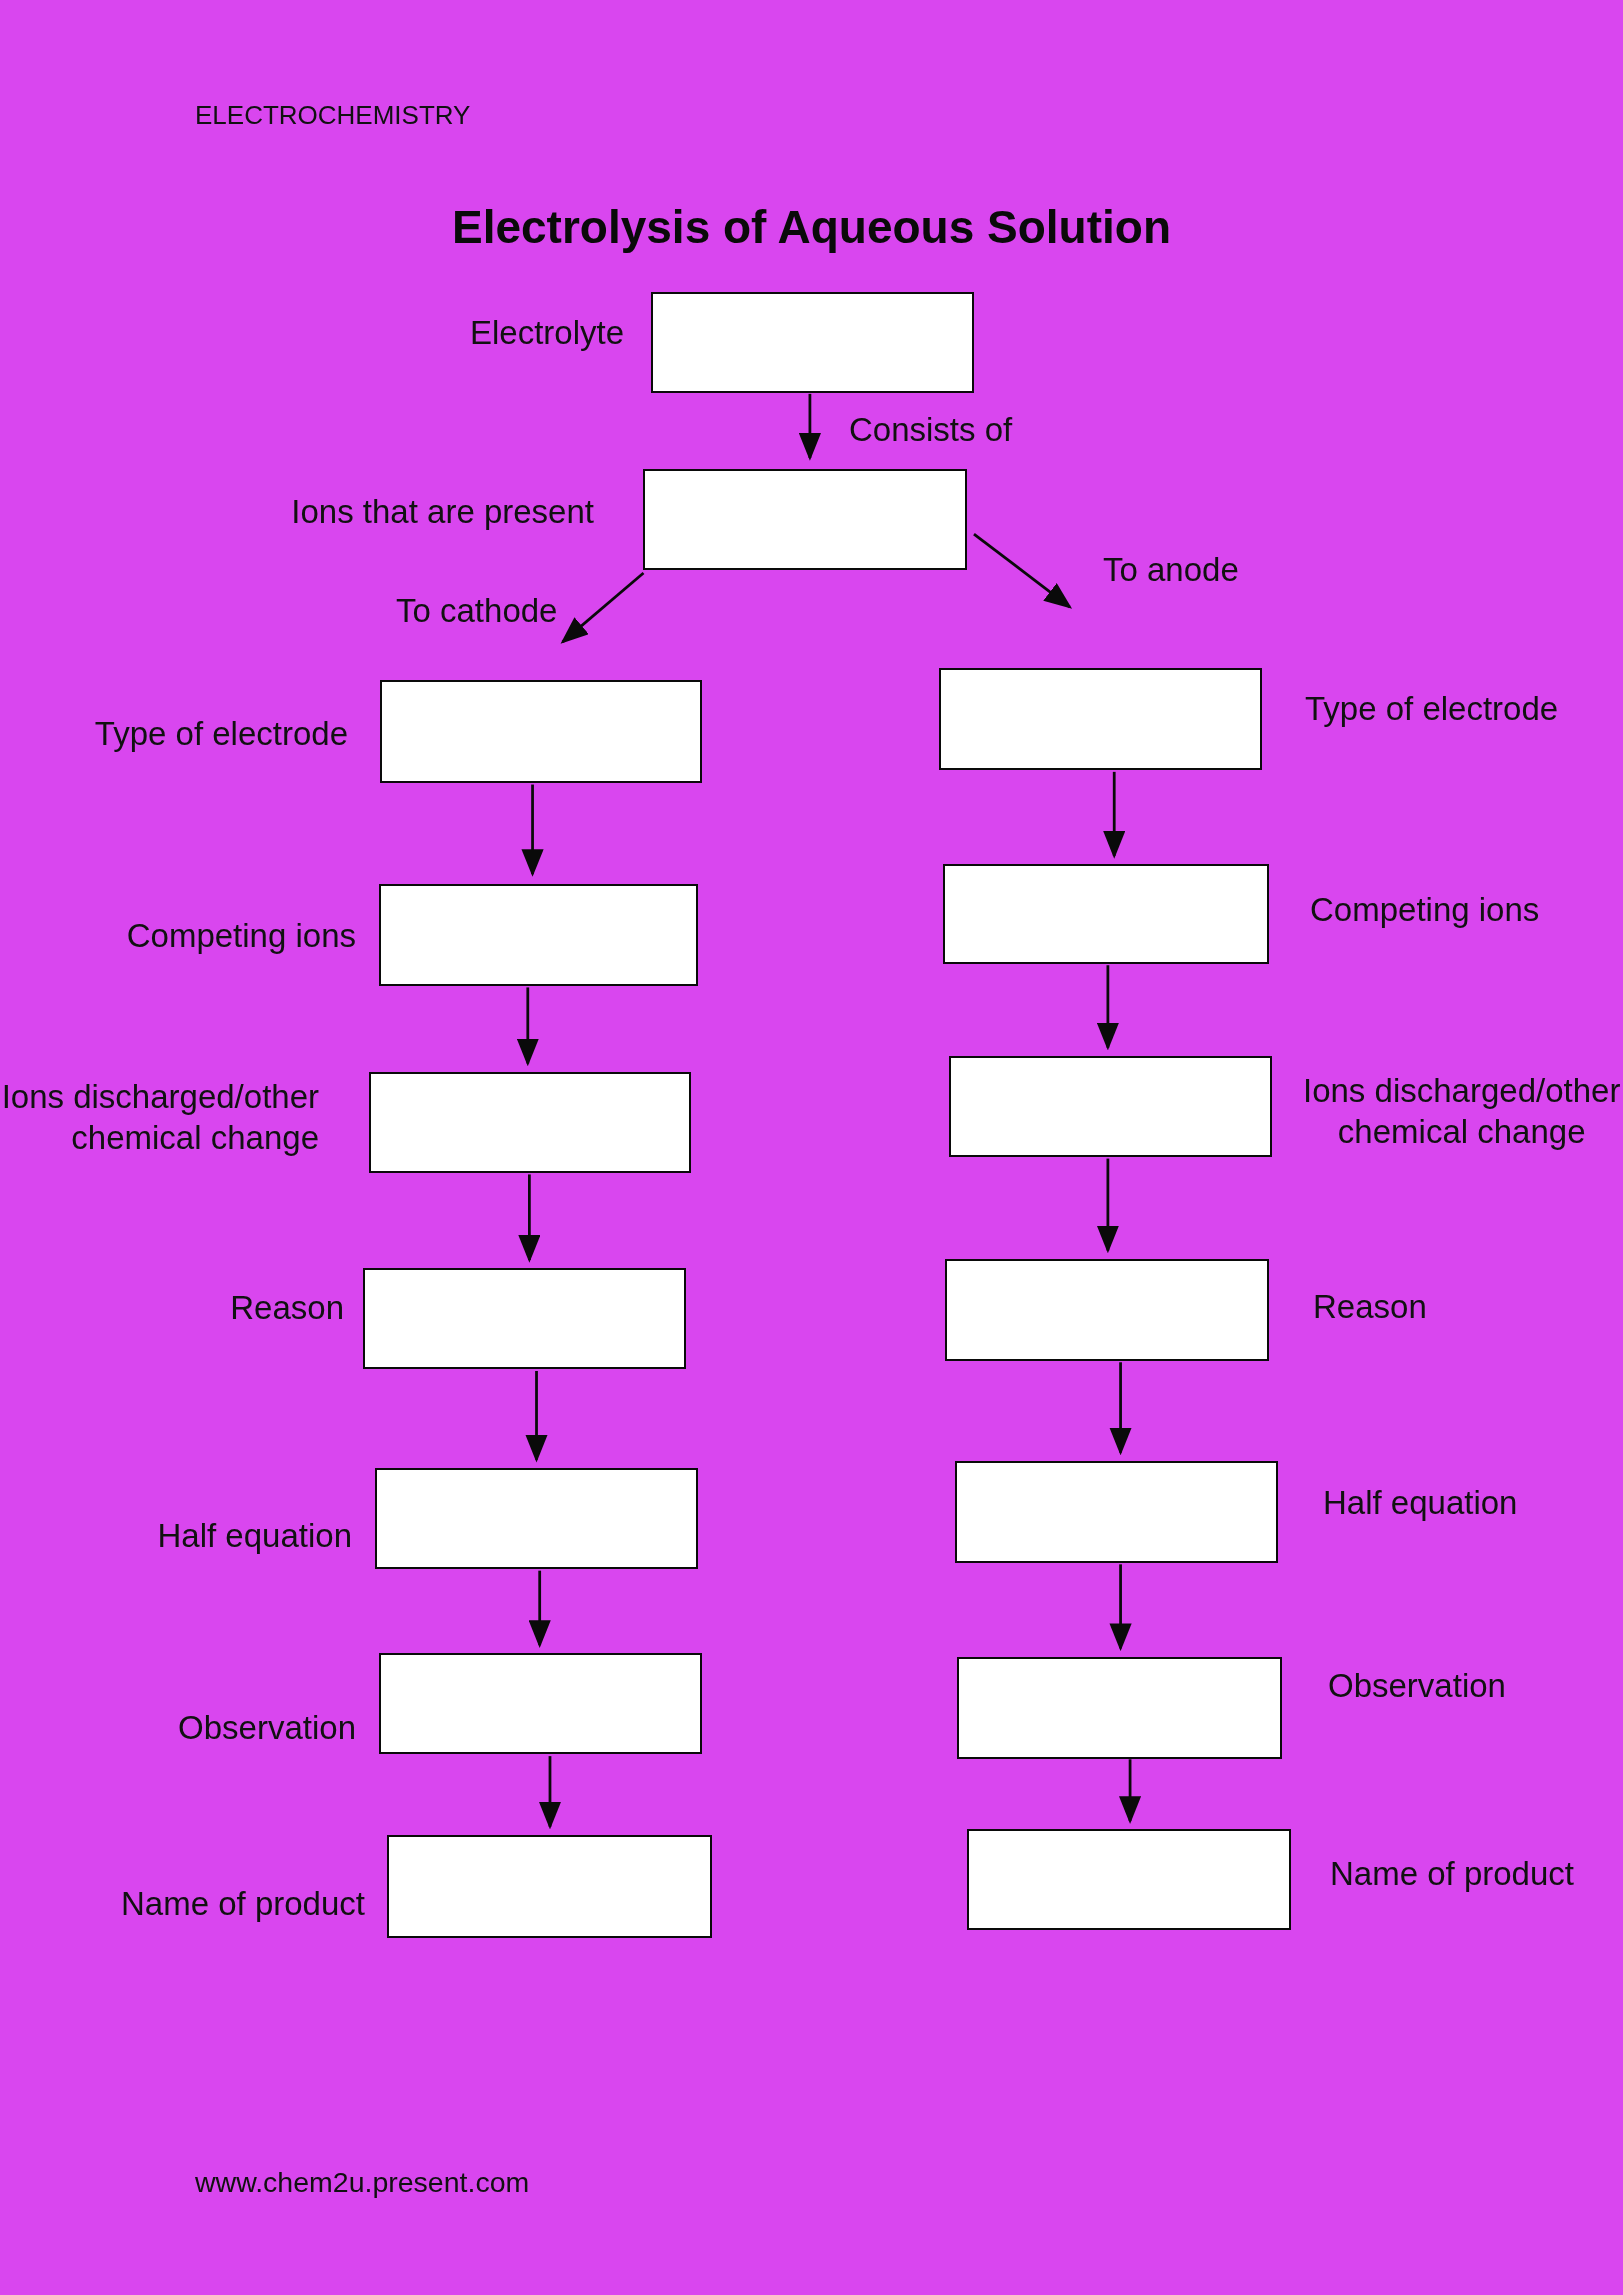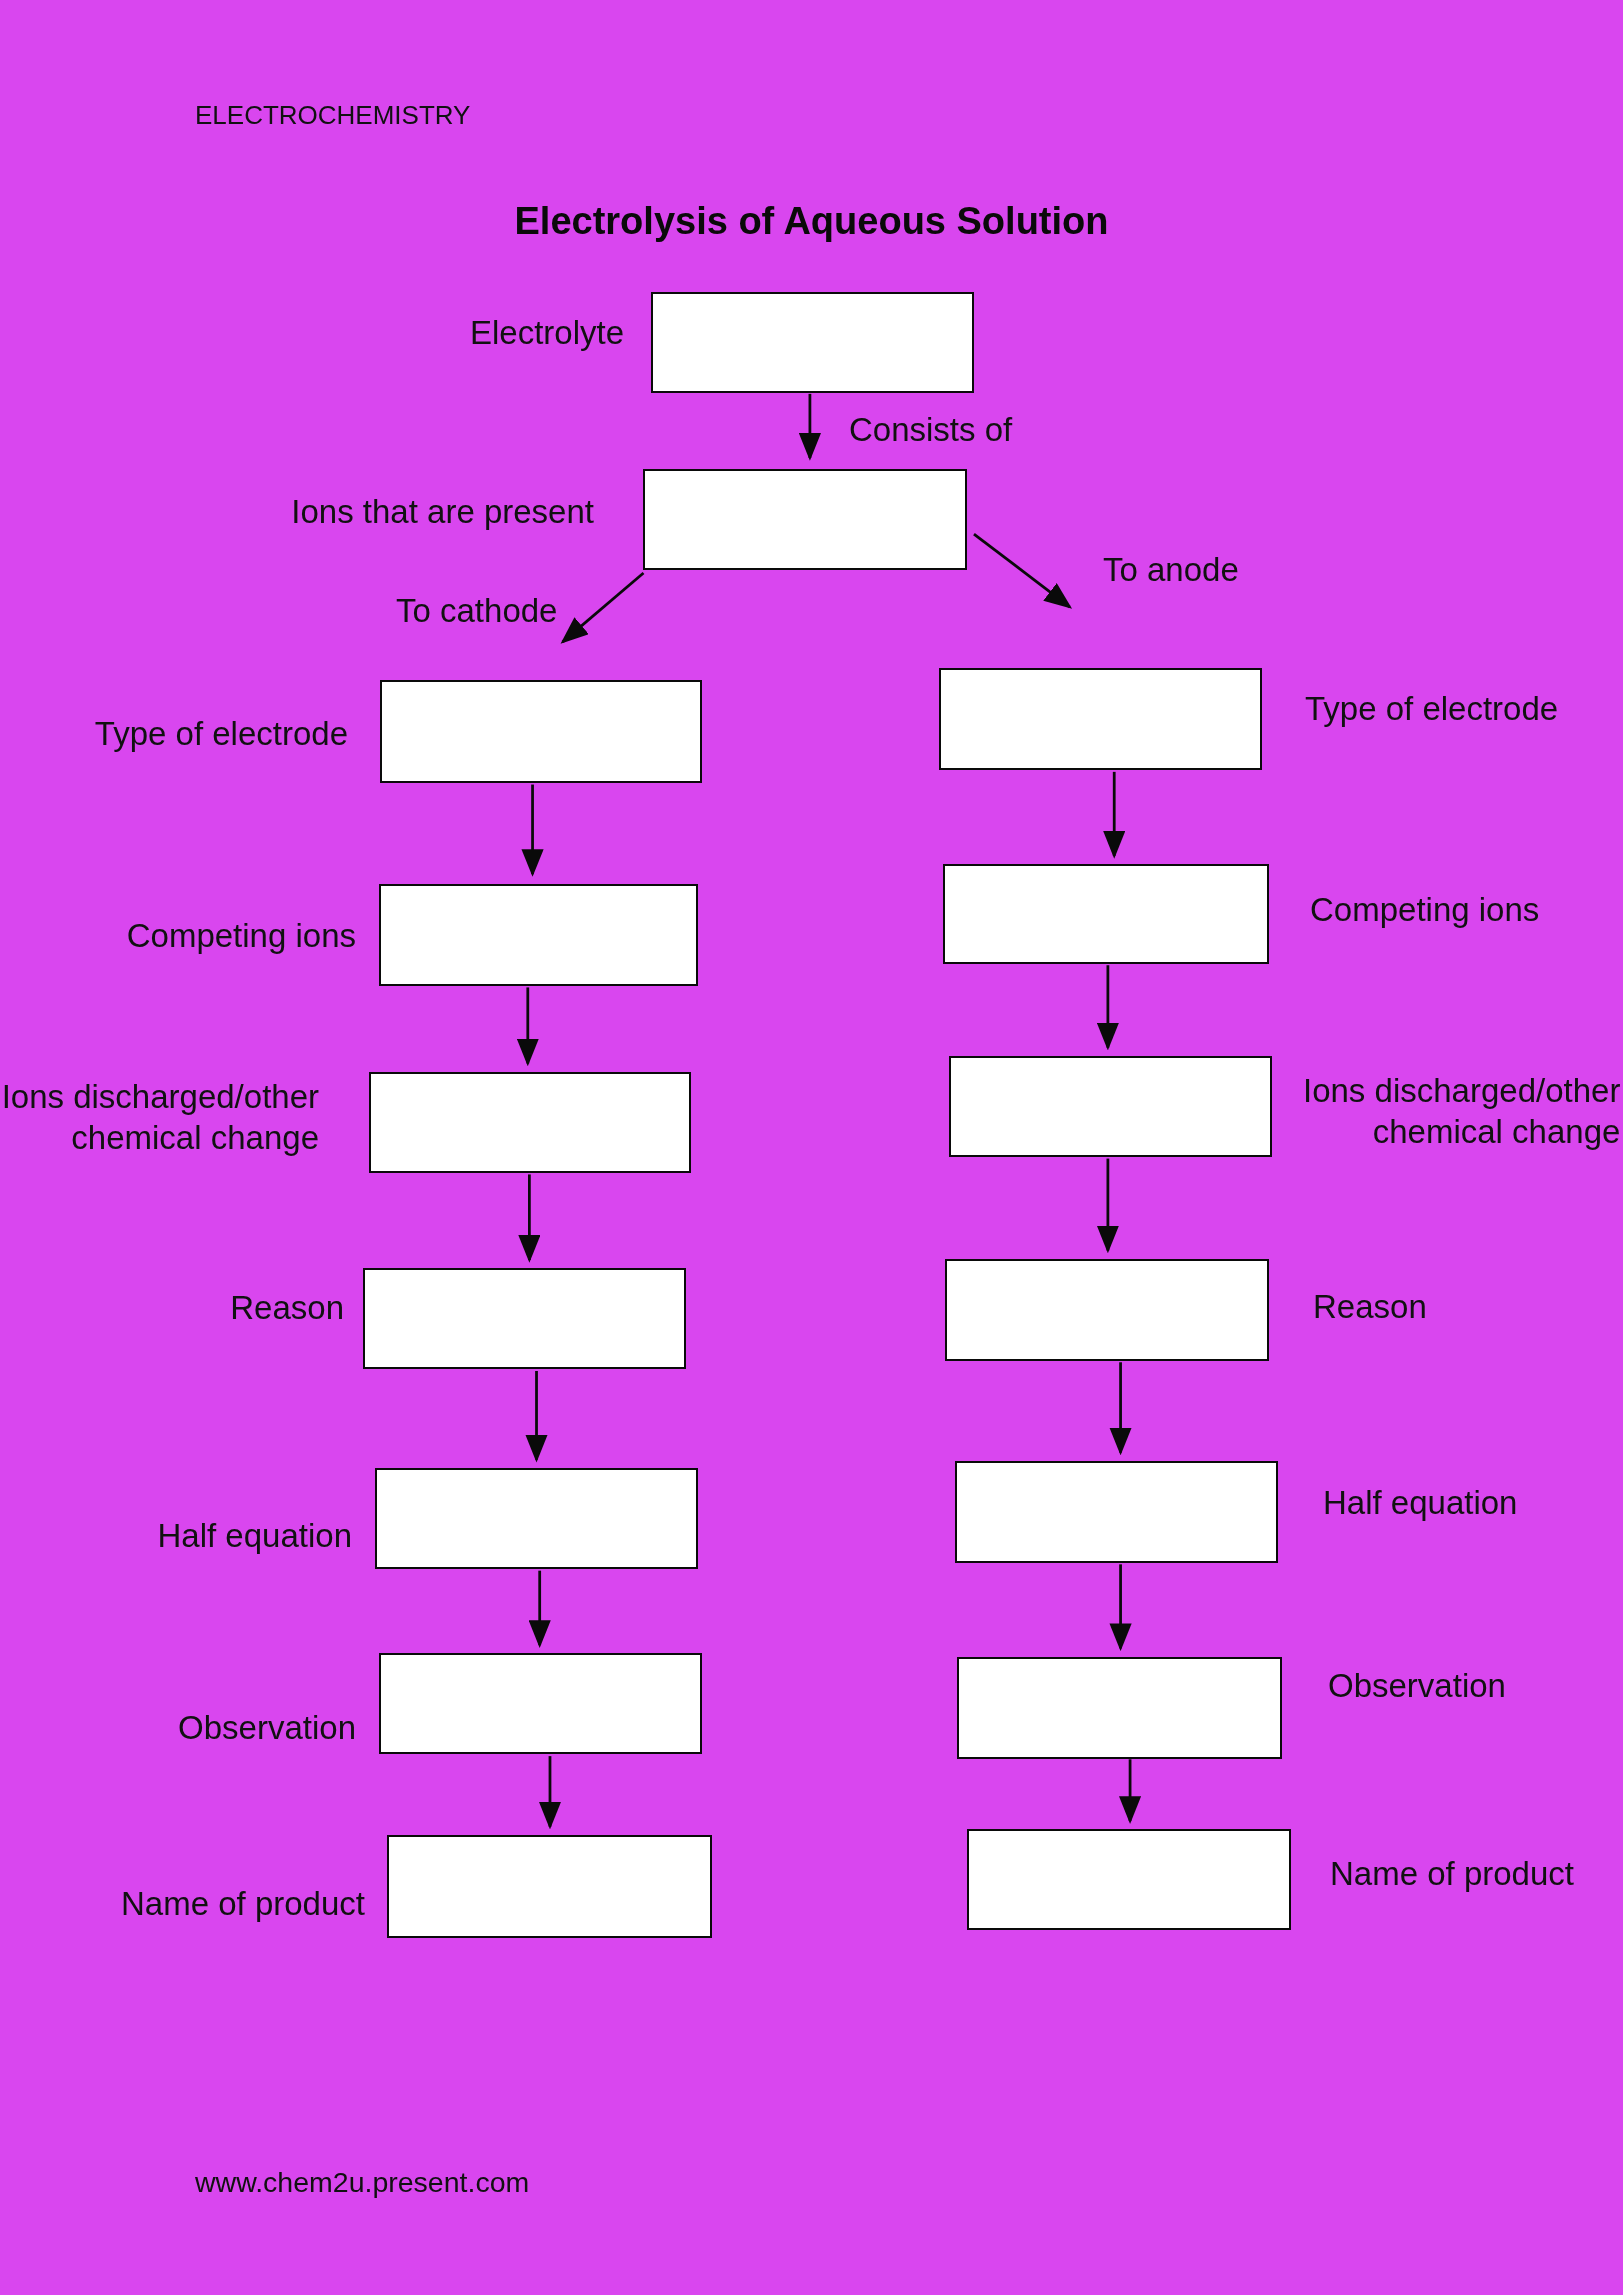--- a/index.html
+++ b/index.html
@@ -23,39 +23,39 @@
     font-size: 26px;
     letter-spacing: 0px;
     color: #111111;
   }
   .title {
     position: absolute;
     left: 0;
     top: 200px;
     width: 1623px;
     text-align: center;
-    font-size: 38px;
+    font-size: 46px;
     font-weight: bold;
     color: #0a0a0a;
   }
   .box {
     position: absolute;
     border: 2.4px solid #0a0a0a;
     background: #ffffff;
     box-sizing: border-box;
   }
   .lbl {
     position: absolute;
     font-size: 33px;
     line-height: 41px;
     color: #111111;
     white-space: nowrap;
   }
   .lbl.r-align { text-align: right; }
-  .lbl.l-align { text-align: right; }
+  .lbl.l-align { text-align: center; }
   .footer {
     position: absolute;
     left: 195px;
     top: 2166px;
     font-size: 28.5px;
     color: #111111;
   }
   svg.arrows {
     position: absolute;
     left: 0;

